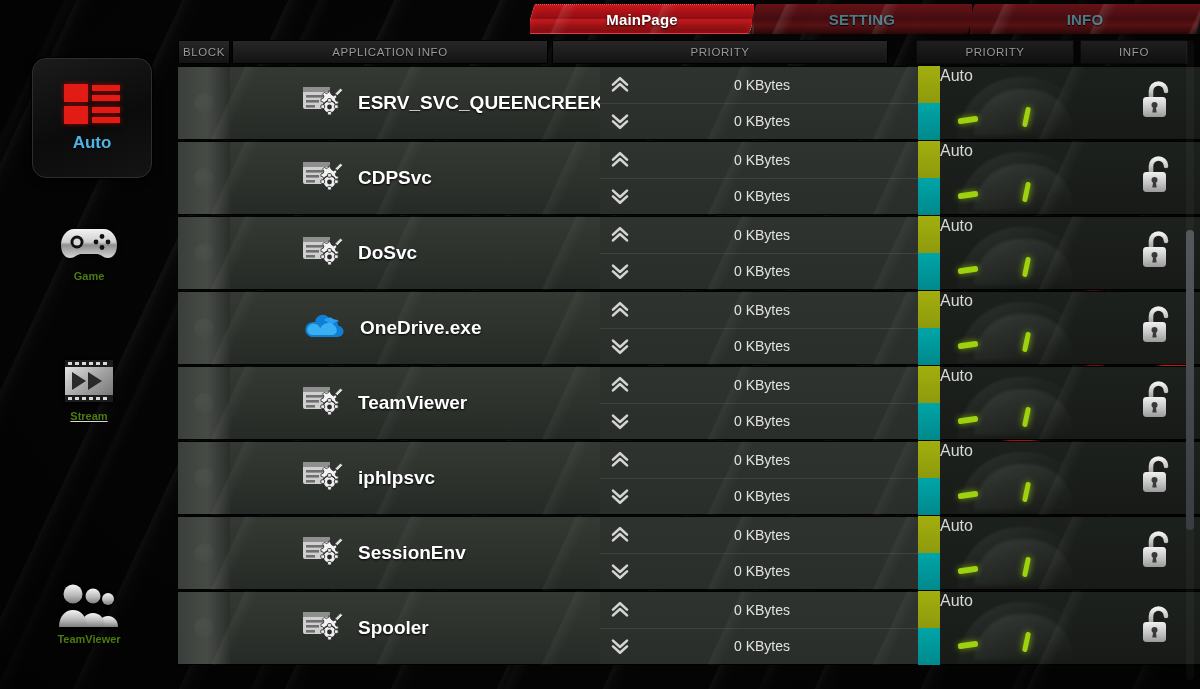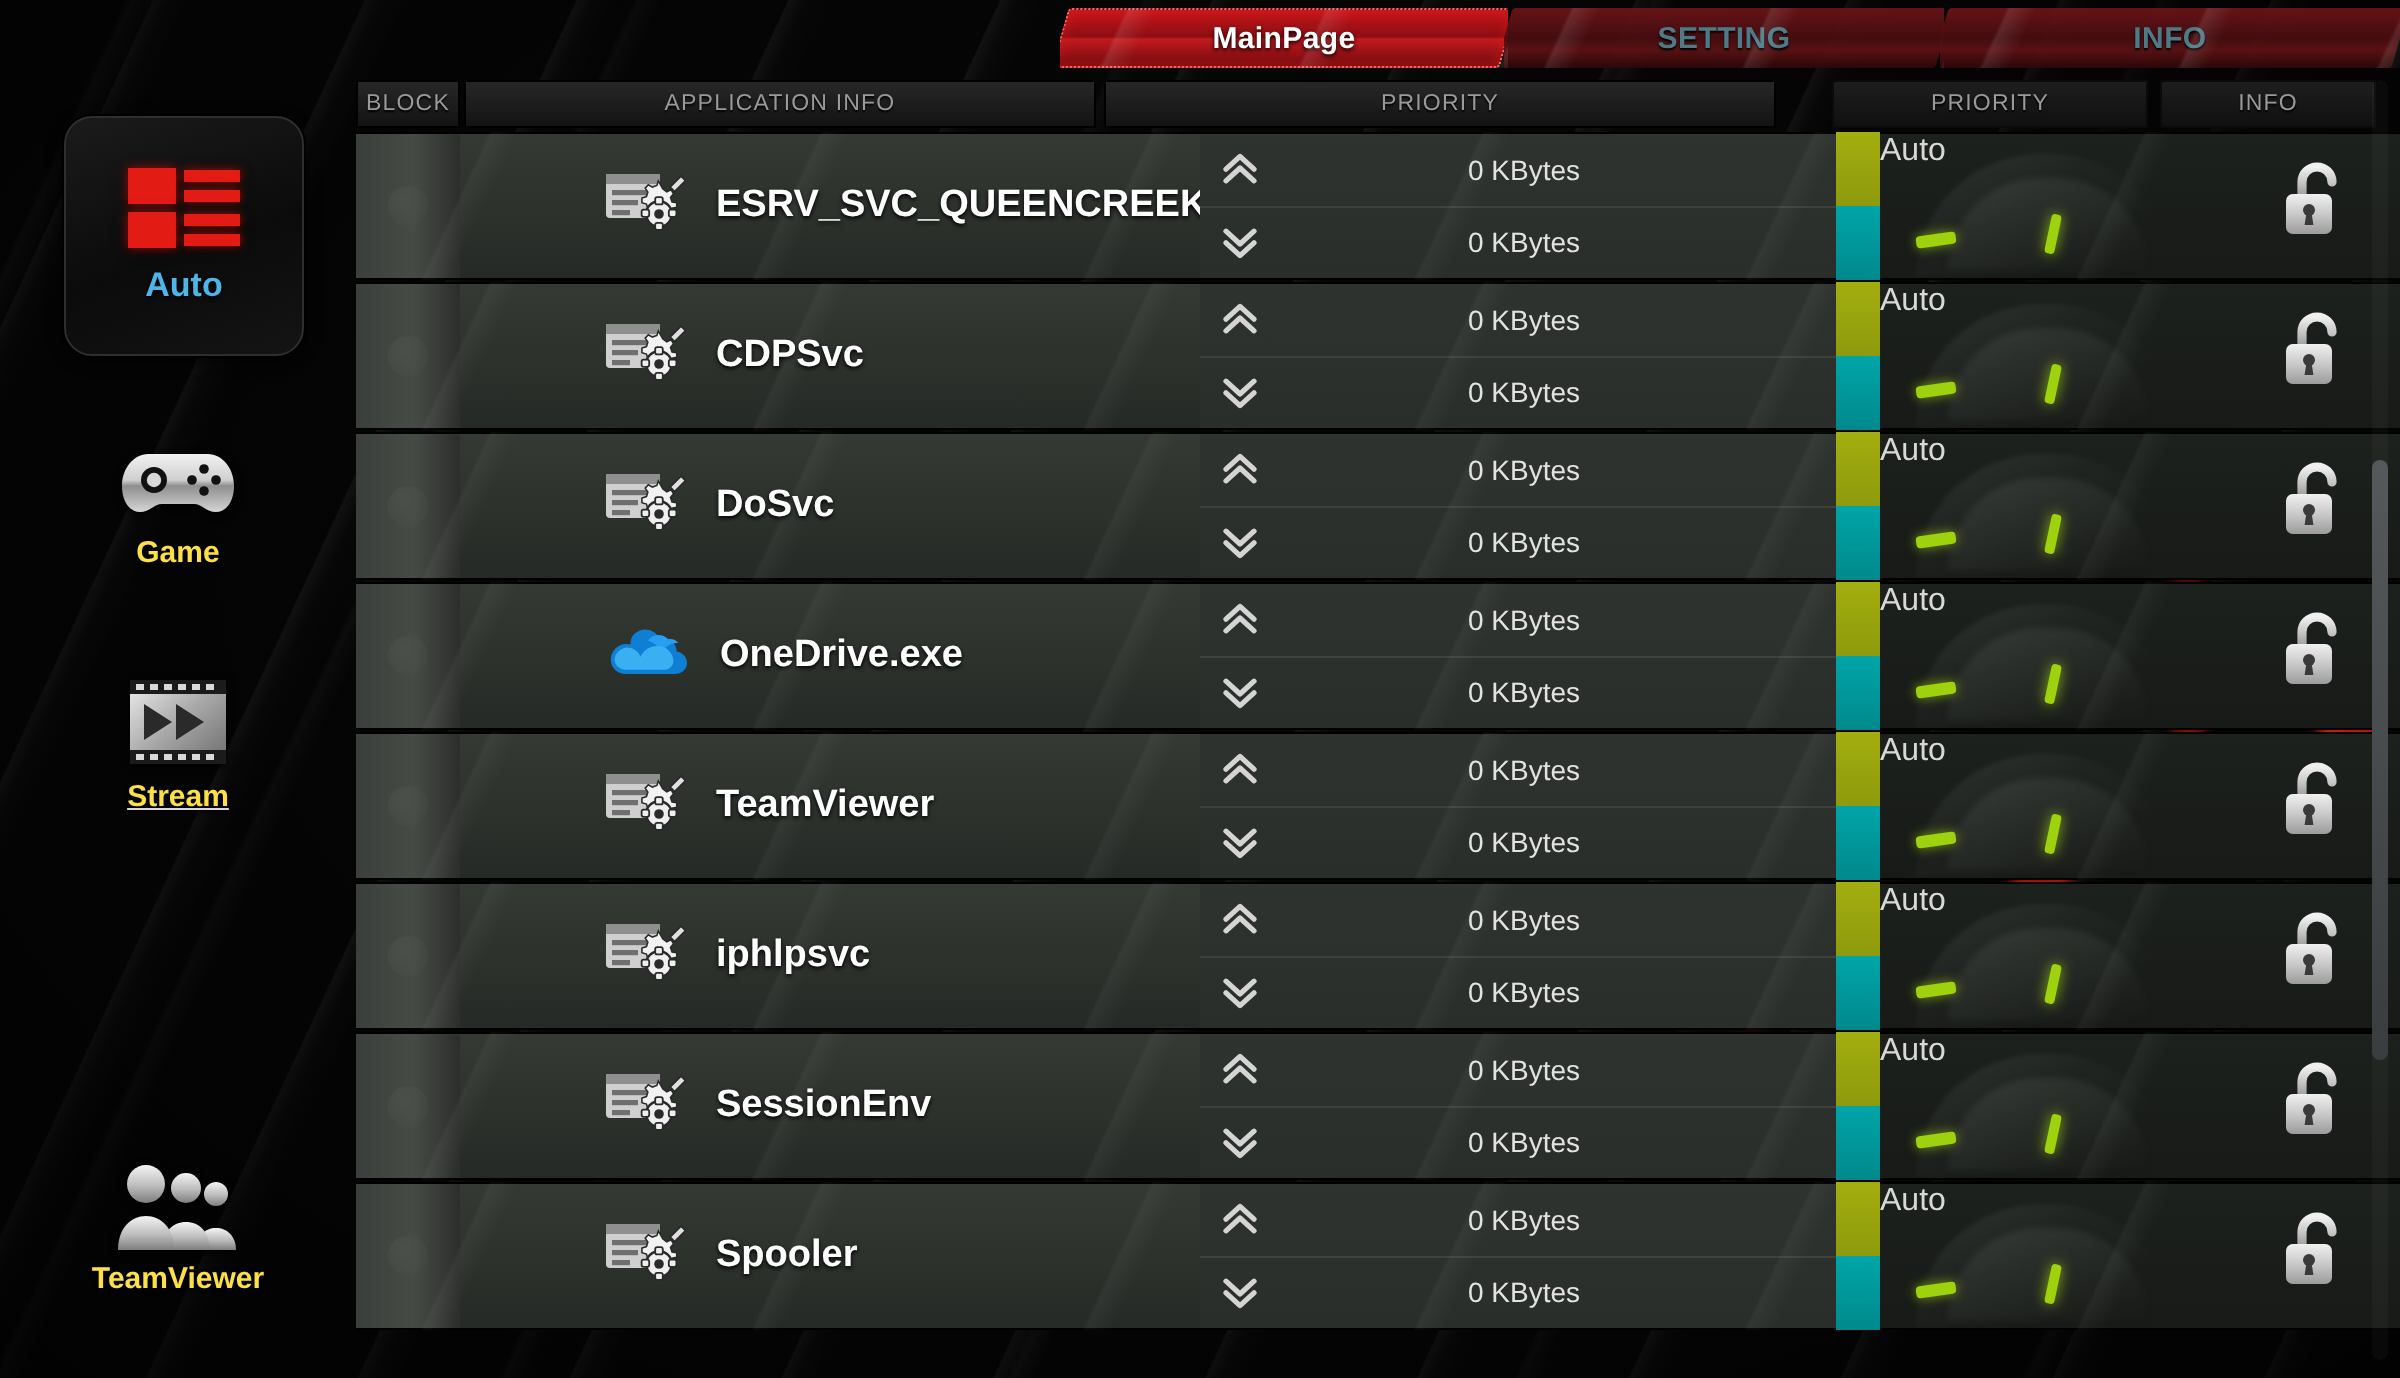--- a/index.html
+++ b/index.html
@@ -97,21 +97,21 @@
   #sidebar {
     position:absolute; left:0; top:38px; width:178px; height:651px;
     z-index:5;
   }
   .side-item {
     position:absolute; left:0; width:178px;
     display:flex; flex-direction:column; align-items:center; justify-content:center;
     cursor:pointer;
   }
   .side-item .side-label {
-    margin-top:4px; font-size:15px; font-weight:bold; color:#fde047;
+    margin-top:4px; font-size:11px; font-weight:bold; color:#4d7c0f;
     text-shadow:0 1px 2px #000;
   }
   .side-item.selected {
     left:32px; width:120px; height:120px;
     background:linear-gradient(160deg,#1b1b1b 0%, #0b0b0b 55%, #141414 100%);
     border:1px solid #2e2e2e; border-radius:14px;
     box-shadow:0 2px 8px rgba(0,0,0,.8), 0 0 0 1px #000;
     justify-content:center;
   }
   .side-item.selected .side-label { color:#4fb4e8; font-size:17px; margin-top:8px; }
@@ -291,21 +291,21 @@
       <circle cx="19" cy="22" r="6.5" fill="#111"></circle>
         <circle cx="19" cy="22" r="3.6" fill="#d8d8d8"></circle>
       <circle cx="44" cy="16.5" r="2.4" fill="#111"></circle>
         <circle cx="50" cy="22" r="2.4" fill="#111"></circle>
       <circle cx="44" cy="27.5" r="2.4" fill="#111"></circle>
         <circle cx="38" cy="22" r="2.4" fill="#111"></circle>
     </svg>
     <span class="side-label">Game</span>
   </div>
 
-  <div class="side-item" style="top:288px;height:90px;text-decoration:underline;">
+  <div class="side-item" style="top:306px;height:90px;text-decoration:underline;">
     <svg class="ic" width="58" height="50" viewBox="0 0 58 50">
       <defs>
           <linearGradient id="fsil" x1="0" y1="0" x2="1" y2="1">
         <stop offset="0" stop-color="#efefef"></stop>
             <stop offset="50%" stop-color="#a8a8a8"></stop>
         <stop offset="100%" stop-color="#6d6d6d"></stop>
           </linearGradient>
         </defs>
       <rect x="5" y="4" width="48" height="42" rx="2" fill="url(#fsil)"></rect>
       <rect x="5" y="4" width="48" height="7" fill="#1b1b1b"></rect>

